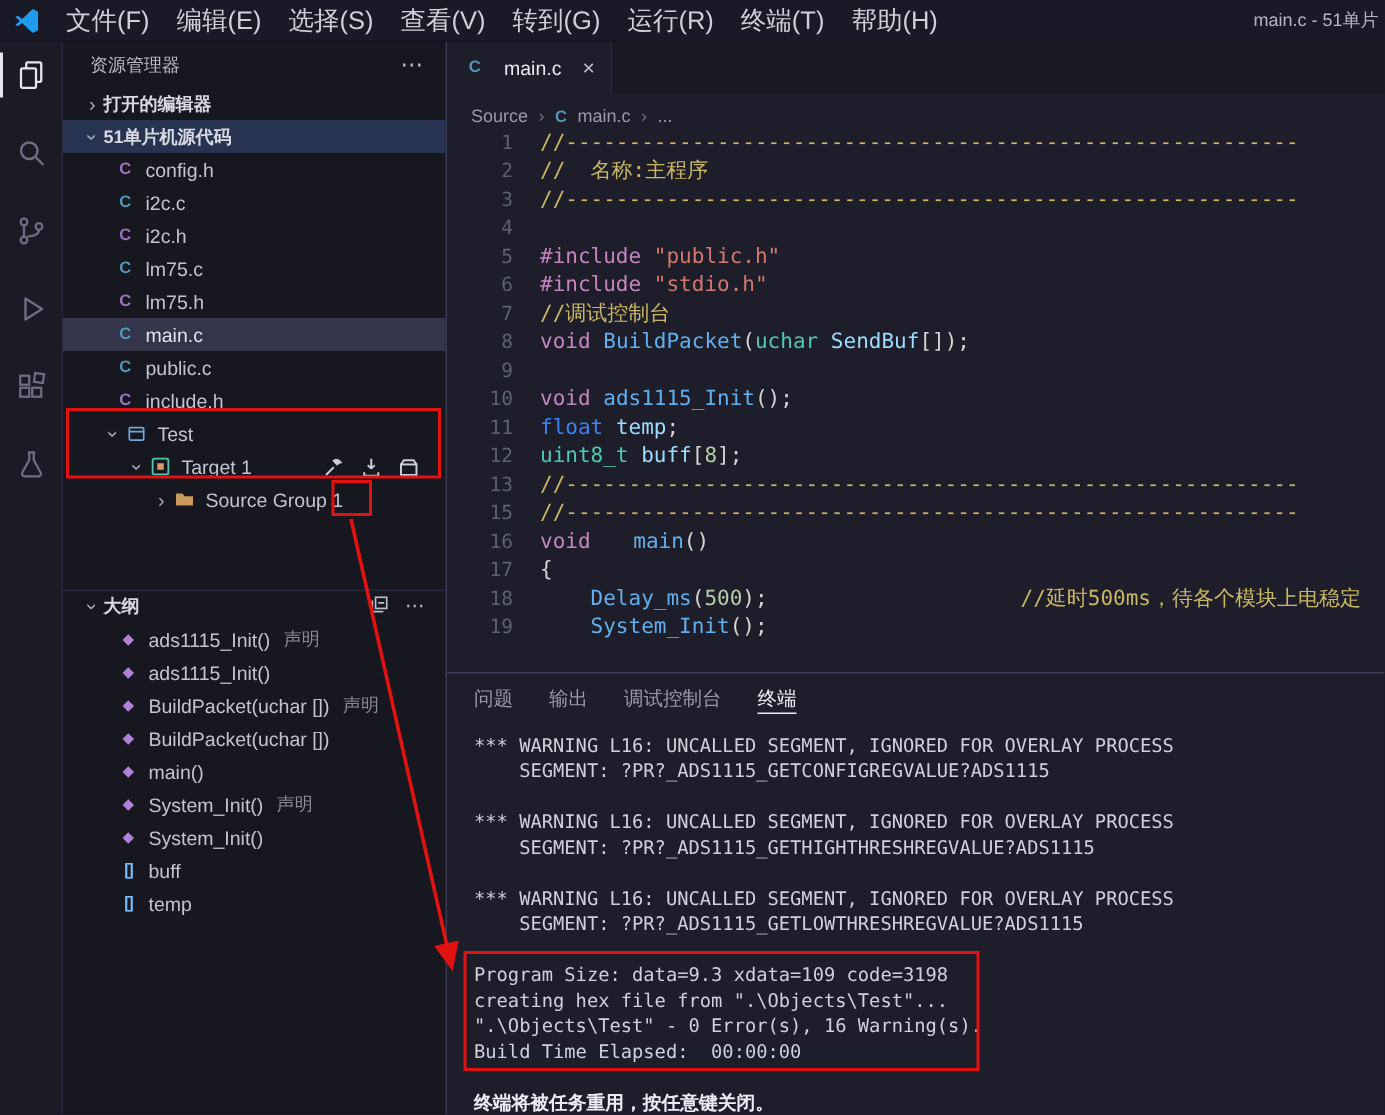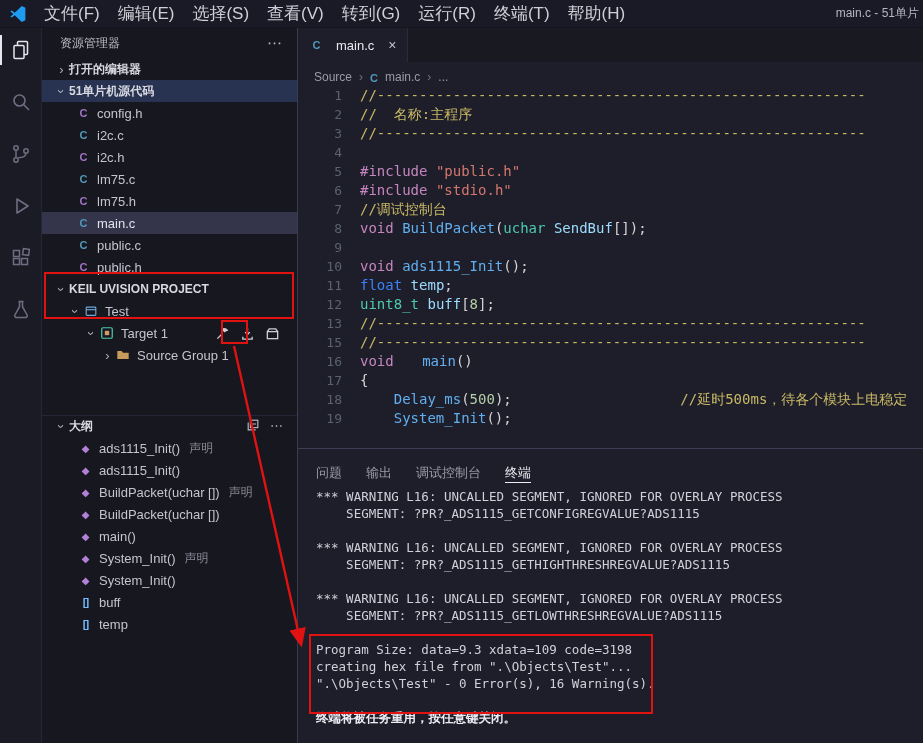--- a/index.html
+++ b/index.html
@@ -56,21 +56,21 @@
   .breadcrumb{height:22px;flex:0 0 22px;display:flex;align-items:flex-end;gap:7px;padding-left:16px;font-size:12px;color:#9a9aa8}
   .crumb-sep{color:#72727f;font-size:12px}
   .crumb-cicon{color:#519aba;font-weight:700;font-size:11px}
   .code{flex:1;padding-top:2px;font-family:"DejaVu Sans Mono",monospace;font-size:14px;overflow:hidden}
   .code-line{display:flex;height:19px;line-height:19px;white-space:pre}
   .ln{width:44px;flex:0 0 44px;text-align:right;color:#5b6170;font-size:13px}
   .lc{padding-left:18px}
 
   
   .panel{height:295px;flex:0 0 295px;border-top:1px solid #3c3c52;display:flex;flex-direction:column;background:#1e1e2a;position:relative}
-  .panel-tabs{height:34px;flex:0 0 34px;display:flex;align-items:flex-end;gap:24px;padding-left:18px;font-size:13px}
+  .panel-tabs{height:34px;flex:0 0 34px;display:flex;align-items:center;gap:24px;padding-left:18px;font-size:13px}
   .ptab{color:#9a9aa6;display:flex;align-items:center;border-bottom:1px solid transparent}
   .ptab.active{color:#ececf2;border-bottom-color:#ececf2}
   .terminal{padding:5px 0 0 18px;font-family:"DejaVu Sans Mono",monospace;font-size:12.5px;color:#d0d0da}
   .tline{height:17px;line-height:17px;white-space:pre}
   .tline.bold{font-weight:700;color:#ecedf4}
 
   
   .anno-box{position:absolute;border:2px solid var(--accent-red,#e01212);pointer-events:none;z-index:60}
   #anno-keil{left:44px;top:272px;width:250px;height:47px}
   #anno-build{left:221px;top:320px;width:27px;height:24px}
@@ -180,28 +180,24 @@
         <div class="tree-row file-row selected">
           <span class="file-badge icon-c">C</span>
           <span class="tree-label">main.c</span>
         </div>
         <div class="tree-row file-row">
           <span class="file-badge icon-c">C</span>
           <span class="tree-label">public.c</span>
         </div>
         <div class="tree-row file-row">
           <span class="file-badge icon-h">C</span>
-          <span class="tree-label">public.h</span>
-        </div>
-      </div>
-
-    <div class="tree-row">
-      <span class="chev down">›</span>
-      <span class="section-label">KEIL UVISION PROJECT</span>
-    </div>
+          <span class="tree-label">include.h</span>
+        </div>
+      </div>
+
 
     <div class="tree-row keil-row-test">
       <span class="chev down">›</span>
       <span class="mini-icon">
         <svg width="14" height="14" viewBox="0 0 16 16" fill="none" stroke="#6fa8dc" stroke-width="1.3">
             <rect x="2.5" y="3.5" width="11" height="9.5" rx="1"></rect>
             <path d="M2.5 6.5h11"></path>
           </svg>
       </span>
       <span class="tree-label">Test</span>
@@ -356,20 +352,21 @@
           <div class="tline">&nbsp;</div>
           <div class="tline">*** WARNING L16: UNCALLED SEGMENT, IGNORED FOR OVERLAY PROCESS</div>
           <div class="tline">    SEGMENT: ?PR?_ADS1115_GETHIGHTHRESHREGVALUE?ADS1115</div>
           <div class="tline">&nbsp;</div>
           <div class="tline">*** WARNING L16: UNCALLED SEGMENT, IGNORED FOR OVERLAY PROCESS</div>
           <div class="tline">    SEGMENT: ?PR?_ADS1115_GETLOWTHRESHREGVALUE?ADS1115</div>
           <div class="tline">&nbsp;</div>
           <div class="tline">Program Size: data=9.3 xdata=109 code=3198</div>
           <div class="tline">creating hex file from ".\Objects\Test"...</div>
           <div class="tline">".\Objects\Test" - 0 Error(s), 16 Warning(s).</div>
+          <div class="tline">Build Time Elapsed:  00:00:00</div>
           <div class="tline">&nbsp;</div>
           <div class="tline bold">终端将被任务重用，按任意键关闭。</div>
         </div>
     </div>
   </div>
 </div>
 
 <div class="anno-box" id="anno-keil"></div>
 <div class="anno-box" id="anno-build"></div>
 <div class="anno-box" id="anno-size"></div>

